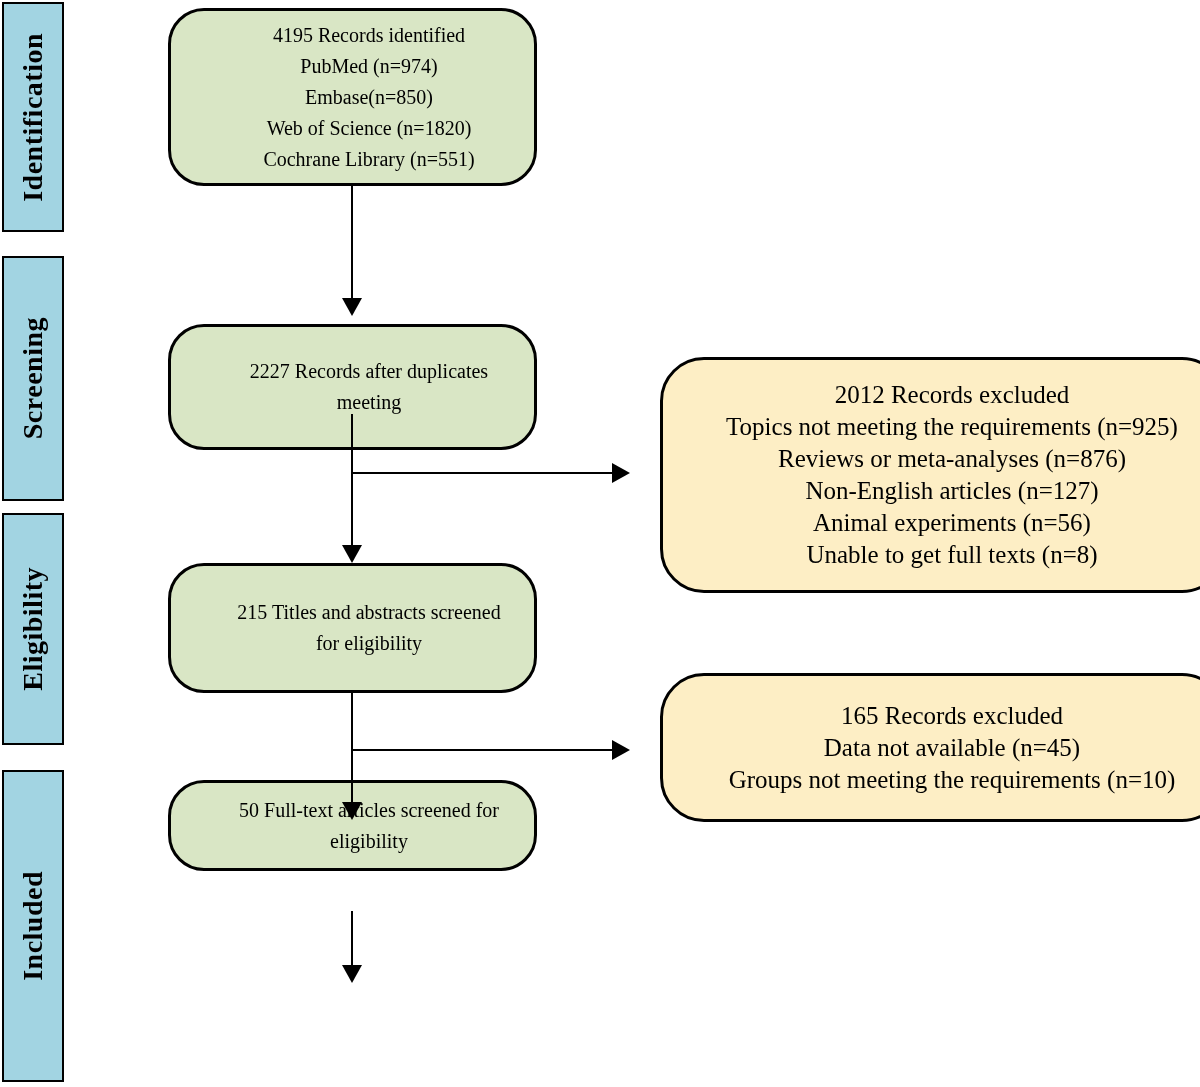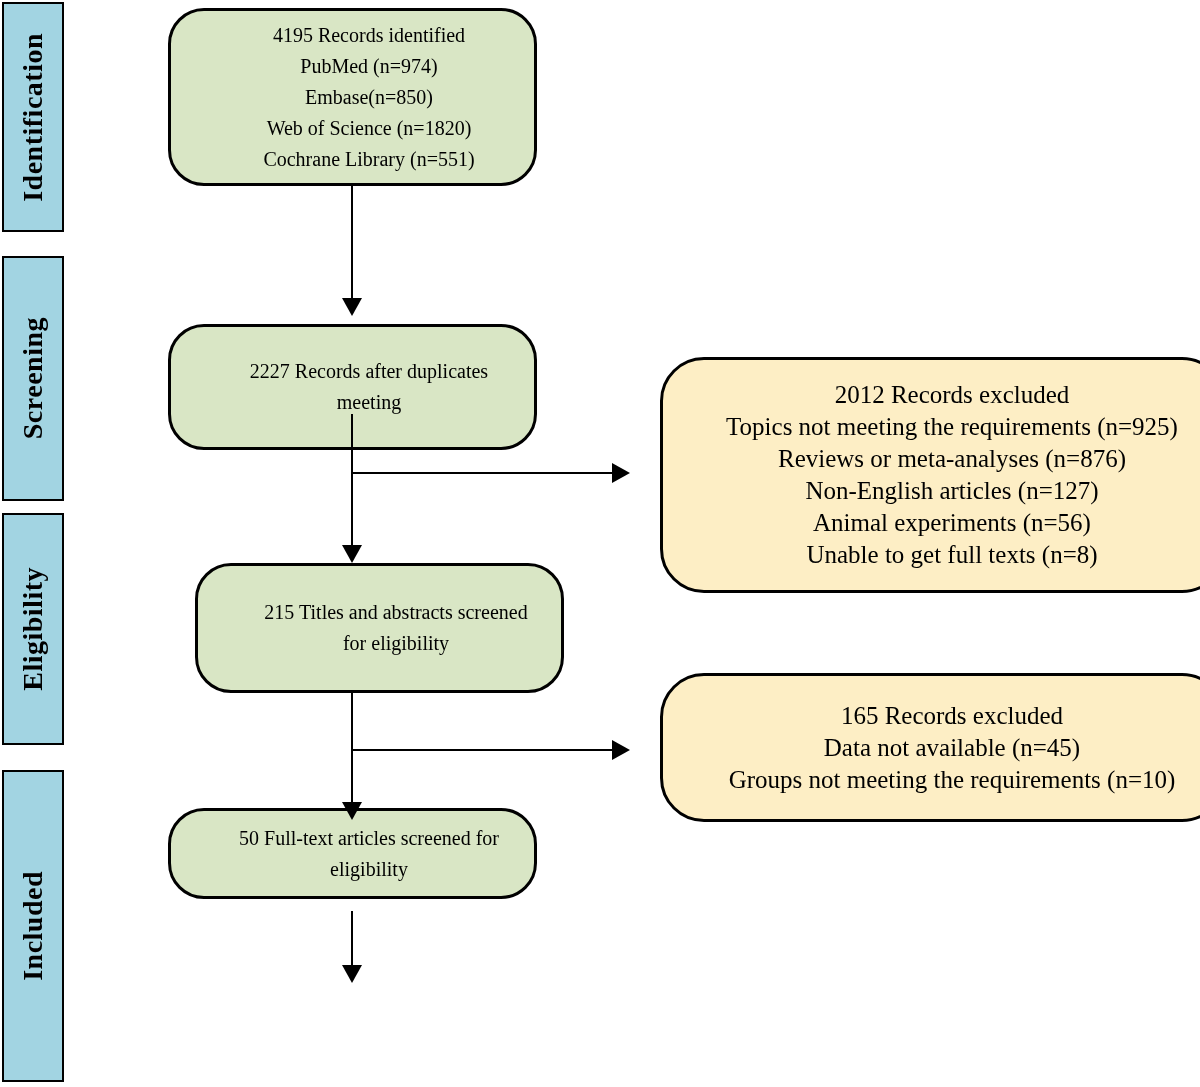--- a/index.html
+++ b/index.html
@@ -115,26 +115,26 @@
     <div>Embase(n=850)</div>
     <div>Web of Science (n=1820)</div>
     <div>Cochrane Library (n=551)</div>
   </div>
 
   <div class="flow-box" style="top:324px;height:126px;">
     <div>2227 Records after duplicates</div>
     <div>meeting</div>
   </div>
 
-  <div class="flow-box" style="top:563px;height:130px;margin-left:27px;">
+  <div class="flow-box" style="top:563px;height:130px;">
     <div>215 Titles and abstracts screened</div>
     <div>for eligibility</div>
   </div>
 
-  <div class="flow-box" style="top:808px;height:91px;">
+  <div class="flow-box" style="top:780px;height:91px;">
     <div>50 Full-text articles screened for</div>
     <div>eligibility</div>
   </div>
 
 
   <div class="side-box" style="top:357px;height:236px;">
     <div>2012 Records excluded</div>
     <div>Topics not meeting the requirements (n=925)</div>
     <div>Reviews or meta-analyses (n=876)</div>
     <div>Non-English articles (n=127)</div>

